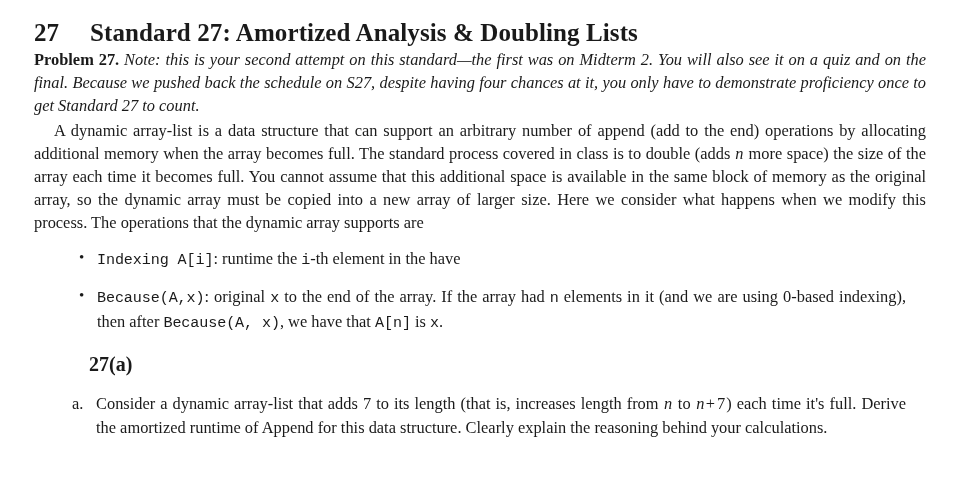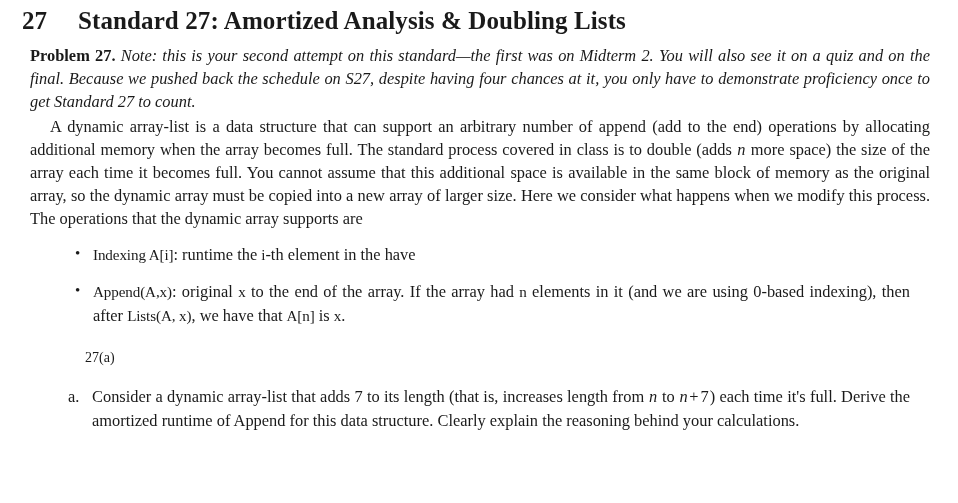--- a/index.html
+++ b/index.html
@@ -13,42 +13,42 @@
     overflow: hidden;
     font-family: "Liberation Serif", "DejaVu Serif", serif;
     color: #1a1a1a;
     -webkit-font-smoothing: antialiased;
   }
 
   .page {
     position: relative;
     width: 958px;
     height: 503px;
-    padding: 0;
+    padding: 12px;
     box-sizing: border-box;
   }
 
   
   .section-title {
     font-size: 25px;
     font-weight: bold;
     letter-spacing: 0.1px;
     margin: 0;
     padding: 6px 0 0 22px;
     line-height: 30px;
     white-space: nowrap;
   }
   .section-title .secnum {
     display: inline-block;
     min-width: 56px;
   }
 
   
   .body-block {
-    margin: 8px;
+    margin: 0;
     padding: 0 20px 0 22px;
     font-size: 16.4px;
     line-height: 23.2px;
     text-align: justify;
     text-justify: inter-word;
   }
 
   p.para {
     margin: 0;
     text-align: justify;
@@ -75,21 +75,21 @@
     font-family: "Liberation Serif", "DejaVu Serif", serif;
     padding: 0 0.5px;
   }
   .mop {
     font-style: normal;
     padding: 0 1px;
   }
 
   
   .tt {
-    font-family: Liberation Serif, serif;
+    font-family: Liberation Mono, monospace;
     font-size: 15.1px;
     letter-spacing: -0.1px;
   }
 
   
   ul.bullets {
     list-style: none;
     margin: 12px 0 0 0;
     padding: 0;
   }
@@ -104,22 +104,22 @@
   ul.bullets > li::before {
     content: "\2022";
     position: absolute;
     left: 45px;
     top: -1px;
     font-size: 15px;
   }
 
   
   .subpart-heading {
-    font-weight: normal;
-    font-size: 14px;
+    font-weight: bold;
+    font-size: 20px;
     margin: 18px 0 0 0;
     padding-left: 55px;
   }
 
   
   ol.lettered {
     list-style: none;
     margin: 16px 0 0 0;
     padding: 0;
   }
@@ -149,21 +149,21 @@
 
     <p class="para problem-head"><span class="problem-label">Problem 27.</span> <span class="note">Note: this is your second attempt on this standard—the first was on Midterm 2. You will also see it on a quiz and on the final. Because we pushed back the schedule on S27, despite having four chances at it, you only have to demonstrate proficiency once to get Standard 27 to count.</span></p>
 
     <p class="para indent-first"><span>A dynamic array-list is a data structure that can support an arbitrary number of append (add to the end) operations by allocating additional memory when the array becomes full. The standard process covered in class is to double (adds </span><span class="mi">n</span><span> more space) the size of the array each time it becomes full. You cannot assume that this additional space is available in the same block of memory as the original array, so the dynamic array must be copied into a new array of larger size. Here we consider what happens when we modify this process. The operations that the dynamic array supports are</span></p>
 
     <ul class="bullets">
       <li>
         <span class="tt">Indexing A[i]</span><span>: runtime the </span><span class="tt">i</span><span>-th element in the have</span>
       </li>
       <li>
-        <span class="tt">Append(A,x)</span><span>: original </span><span class="tt">x</span><span> to the end of the array. If the array had </span><span class="tt">n</span><span> elements in it (and we are using 0-based indexing), then after </span><span class="tt">Lists(A,  x)</span><span>, we have that </span><span class="tt">A[n]</span><span> is </span><span class="tt">x</span><span>.</span>
+        <span class="tt">Because(A,x)</span><span>: original </span><span class="tt">x</span><span> to the end of the array. If the array had </span><span class="tt">n</span><span> elements in it (and we are using 0-based indexing), then after </span><span class="tt">Because(A,  x)</span><span>, we have that </span><span class="tt">A[n]</span><span> is </span><span class="tt">x</span><span>.</span>
       </li>
     </ul>
 
     <p class="subpart-heading">27(a)</p>
 
     <ol class="lettered">
       <li>
         <span class="item-marker">a.</span><span>Consider a dynamic array-list that adds 7 to its length (that is, increases length from </span><span class="mi">n</span><span> to </span><span class="mi">n</span><span class="mop">+</span><span class="mop">7</span><span>) each time it's full. Derive the amortized runtime of Append for this data structure. Clearly explain the reasoning behind your calculations.</span>
       </li>
     </ol>

